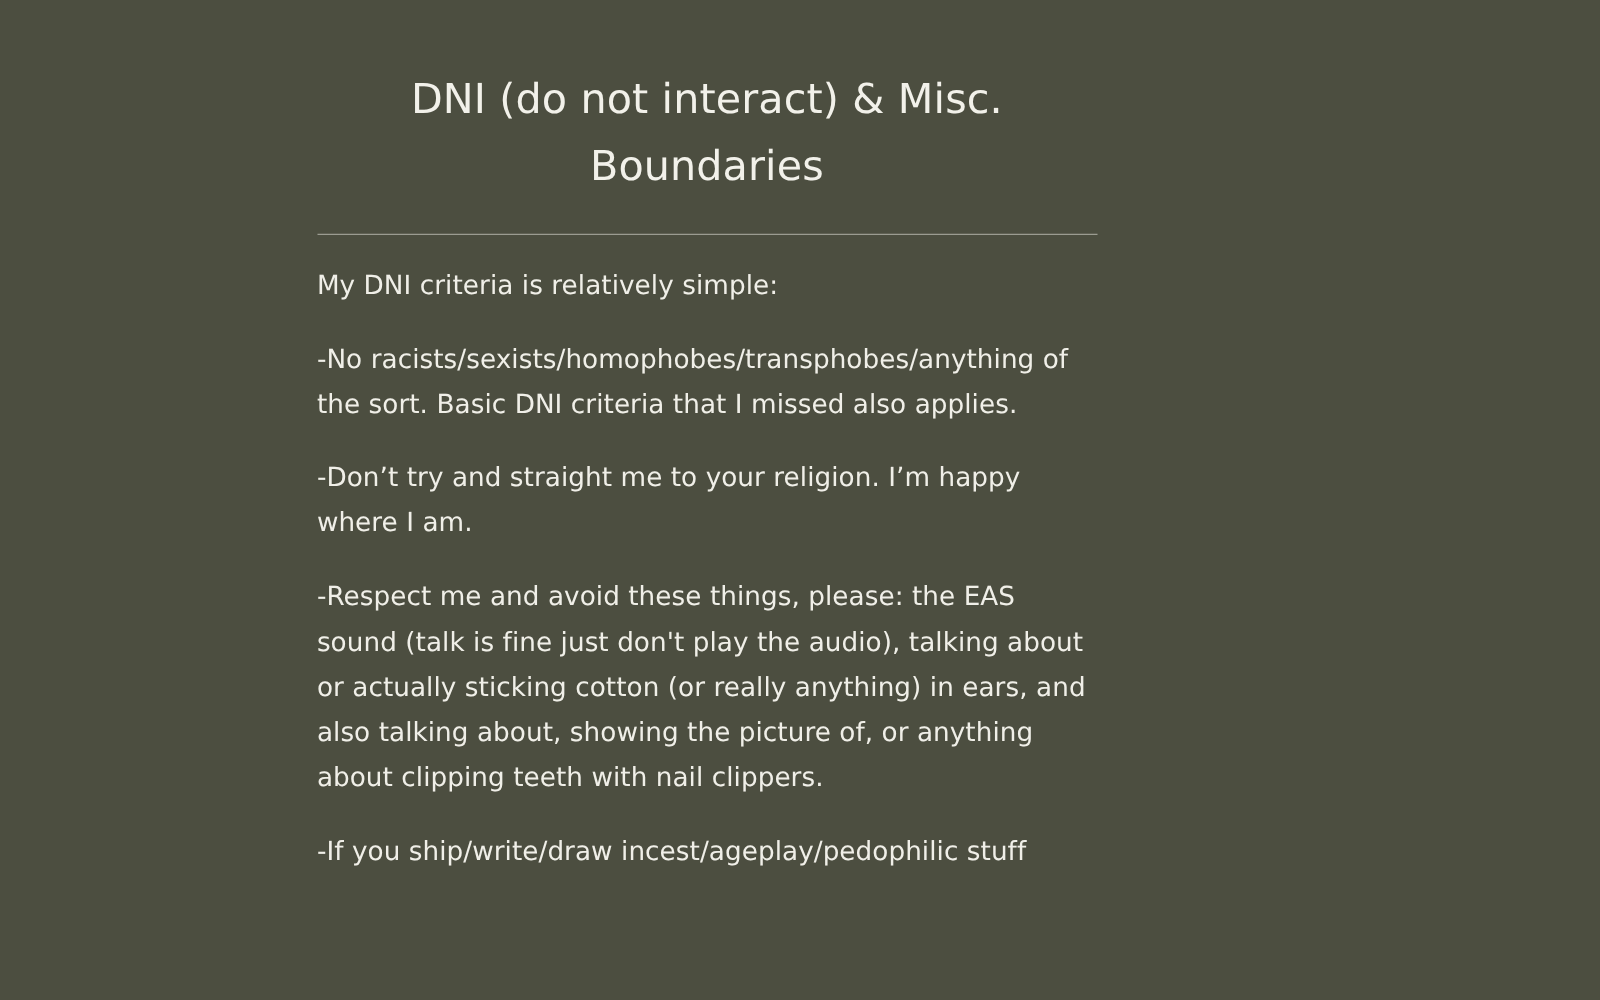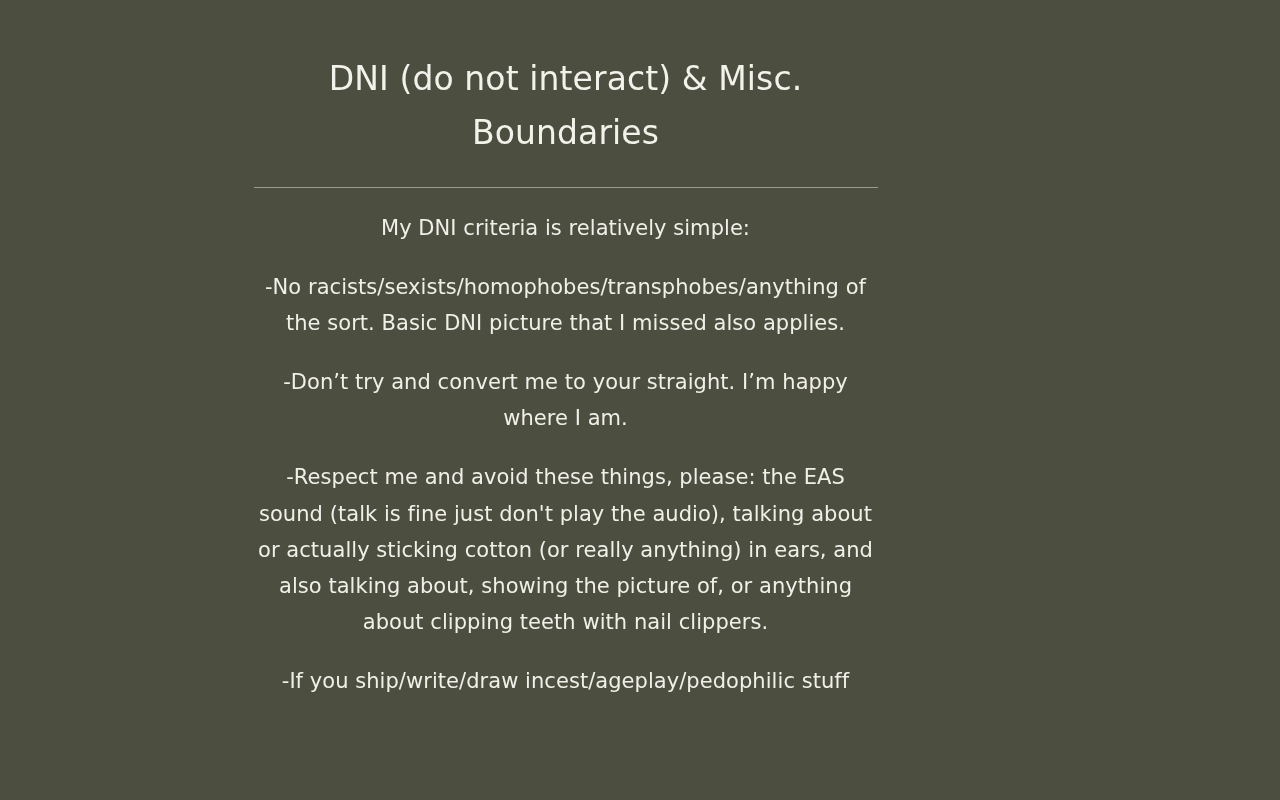--- a/index.html
+++ b/index.html
@@ -38,21 +38,20 @@
     width: 624px;
     height: 1px;
     background: #9b9c91;
     margin: 26px auto 0 auto;
     border: 0;
   }
   .body-text {
     color: #f0efe8;
     font-size: 21px;
     line-height: 1.72;
-    text-align: center;
     margin: 0;
     letter-spacing: 0.05px;
   }
   .para {
     margin-top: 23px;
   }
   .intro {
     margin-top: 22px;
   }
 </style>
@@ -61,19 +60,19 @@
 
 <div class="page">
   <div class="content">
 
     <h1 class="title">DNI (do not interact) &amp; Misc. Boundaries</h1>
 
     <hr class="divider">
 
     <p class="body-text intro">My DNI criteria is relatively simple:</p>
 
-    <p class="body-text para">-No racists/sexists/homophobes/transphobes/anything of the sort. Basic DNI picture that I missed also applies.</p>
-    <p class="body-text para">-Don’t try and convert me to your straight. I’m happy where I am.</p>
+    <p class="body-text para">-No racists/sexists/homophobes/transphobes/anything of the sort. Basic DNI criteria that I missed also applies.</p>
+    <p class="body-text para">-Don’t try and straight me to your religion. I’m happy where I am.</p>
     <p class="body-text para">-Respect me and avoid these things, please: the EAS sound (talk is fine just don't play the audio), talking about or actually sticking cotton (or really anything) in ears, and also talking about, showing the picture of, or anything about clipping teeth with nail clippers.</p>
     <p class="body-text para">-If you ship/write/draw incest/ageplay/pedophilic stuff</p>
 
   </div>
 </div>
 
 </body></html>

